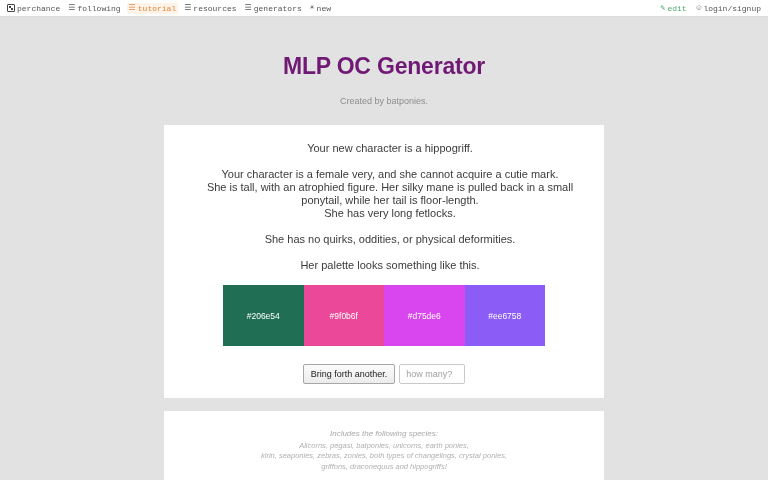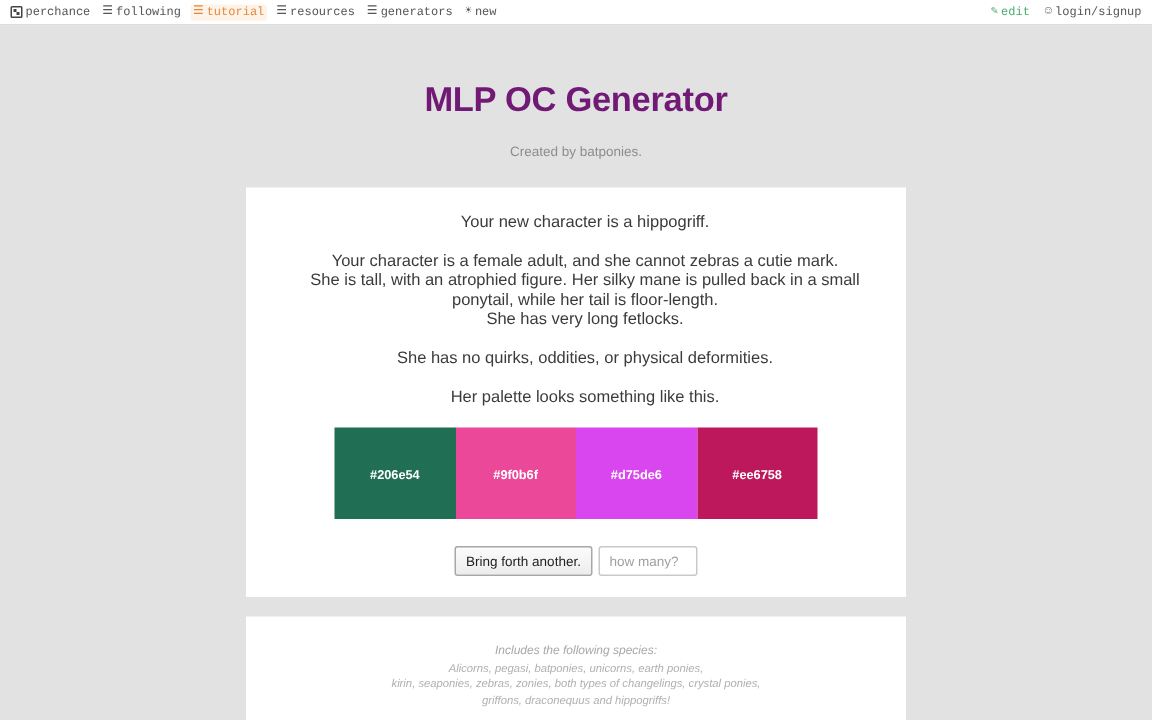--- a/index.html
+++ b/index.html
@@ -121,21 +121,20 @@
     margin: 0 0 13px 12px;
   }
   .para.block { margin-bottom: 13px; }
 
   
   .palette {
     display: flex;
     width: 322px;
     height: 61px;
     margin: 2px auto 0 auto;
-    font-weight: bold;
   }
   .swatch {
     flex: 1;
     display: flex;
     align-items: center;
     justify-content: center;
     font-size: 8.5px;
     color: #ffffff;
     font-family: "Liberation Sans", sans-serif;
   }
@@ -243,40 +242,40 @@
 <div class="page">
 
   <h1 class="title">MLP OC Generator</h1>
   <div class="byline">Created by batponies.</div>
 
   <div class="card card-main">
 
     <div class="para">Your new character is a hippogriff.</div>
 
     <div class="para block">
-      <div>Your character is a female adult, and she cannot zebras a cutie mark.</div>
+      <div>Your character is a female very, and she cannot acquire a cutie mark.</div>
       <div>She is tall, with an atrophied figure. Her silky mane is pulled back in a small ponytail, while her tail is floor-length.</div>
       <div>She has very long fetlocks.</div>
     </div>
 
     <div class="para">She has no quirks, oddities, or physical deformities.</div>
 
     <div class="para">Her palette looks something like this.</div>
 
     <div class="palette">
       <div class="swatch" style="background-color: rgb(32, 110, 84);">
         <span>#206e54</span>
       </div>
       <div class="swatch" style="background-color: #ec4899;">
         <span>#9f0b6f</span>
       </div>
       <div class="swatch" style="background-color: #d946ef;">
         <span>#d75de6</span>
       </div>
-      <div class="swatch" style="background-color: #be185d;">
+      <div class="swatch" style="background-color: #8b5cf6;">
         <span>#ee6758</span>
       </div>
     </div>
 
     <div class="controls">
       <button class="btn">Bring forth another.</button>
       <input class="howmany" type="text" placeholder="how many?" style="">
     </div>
   </div>
 

